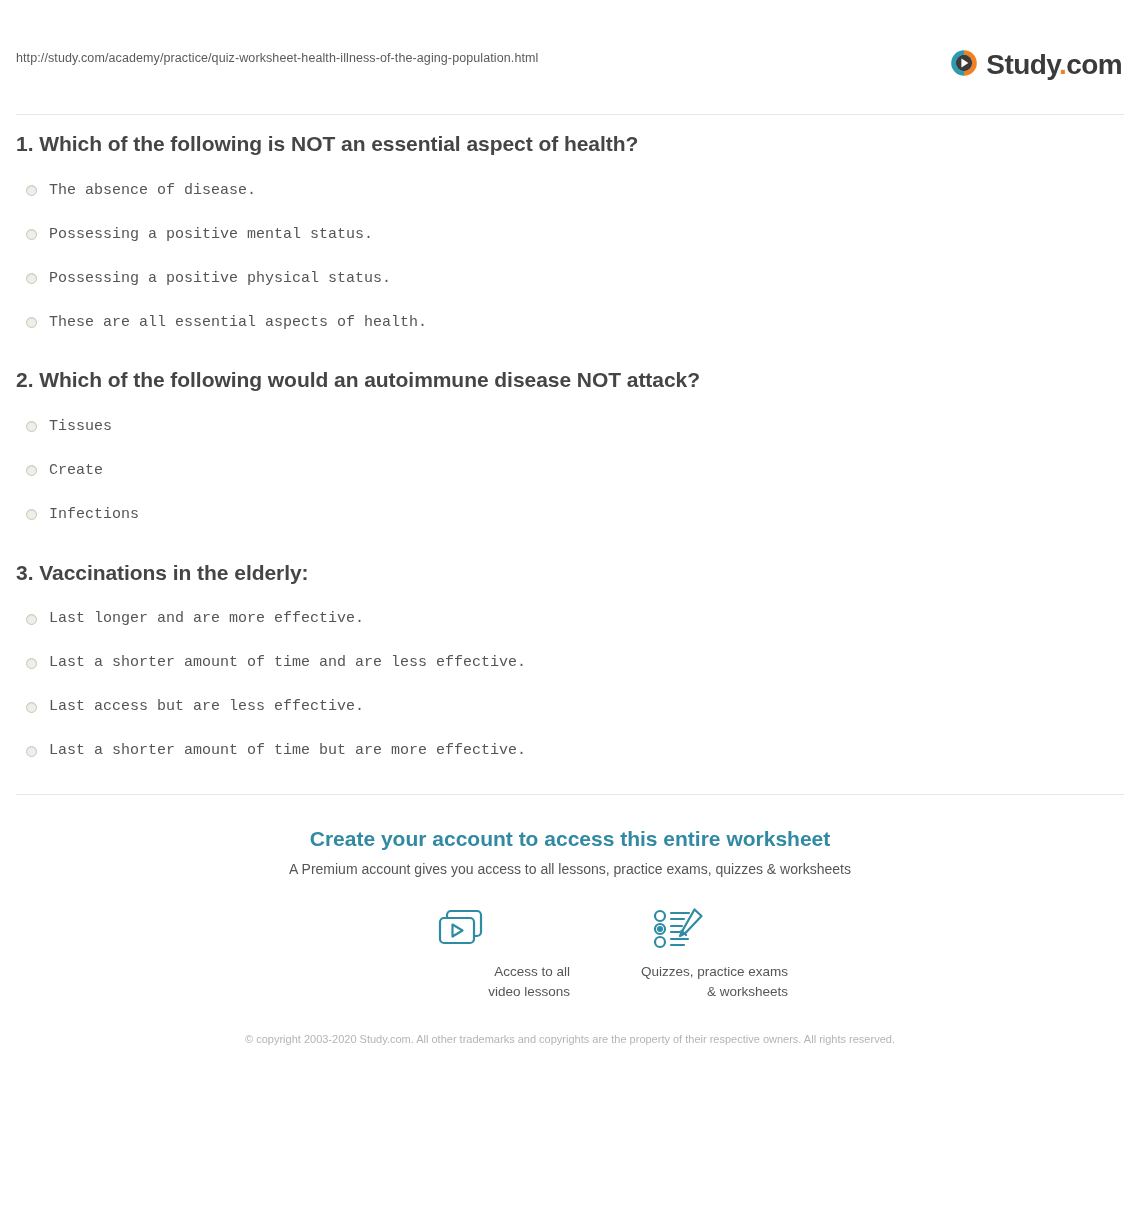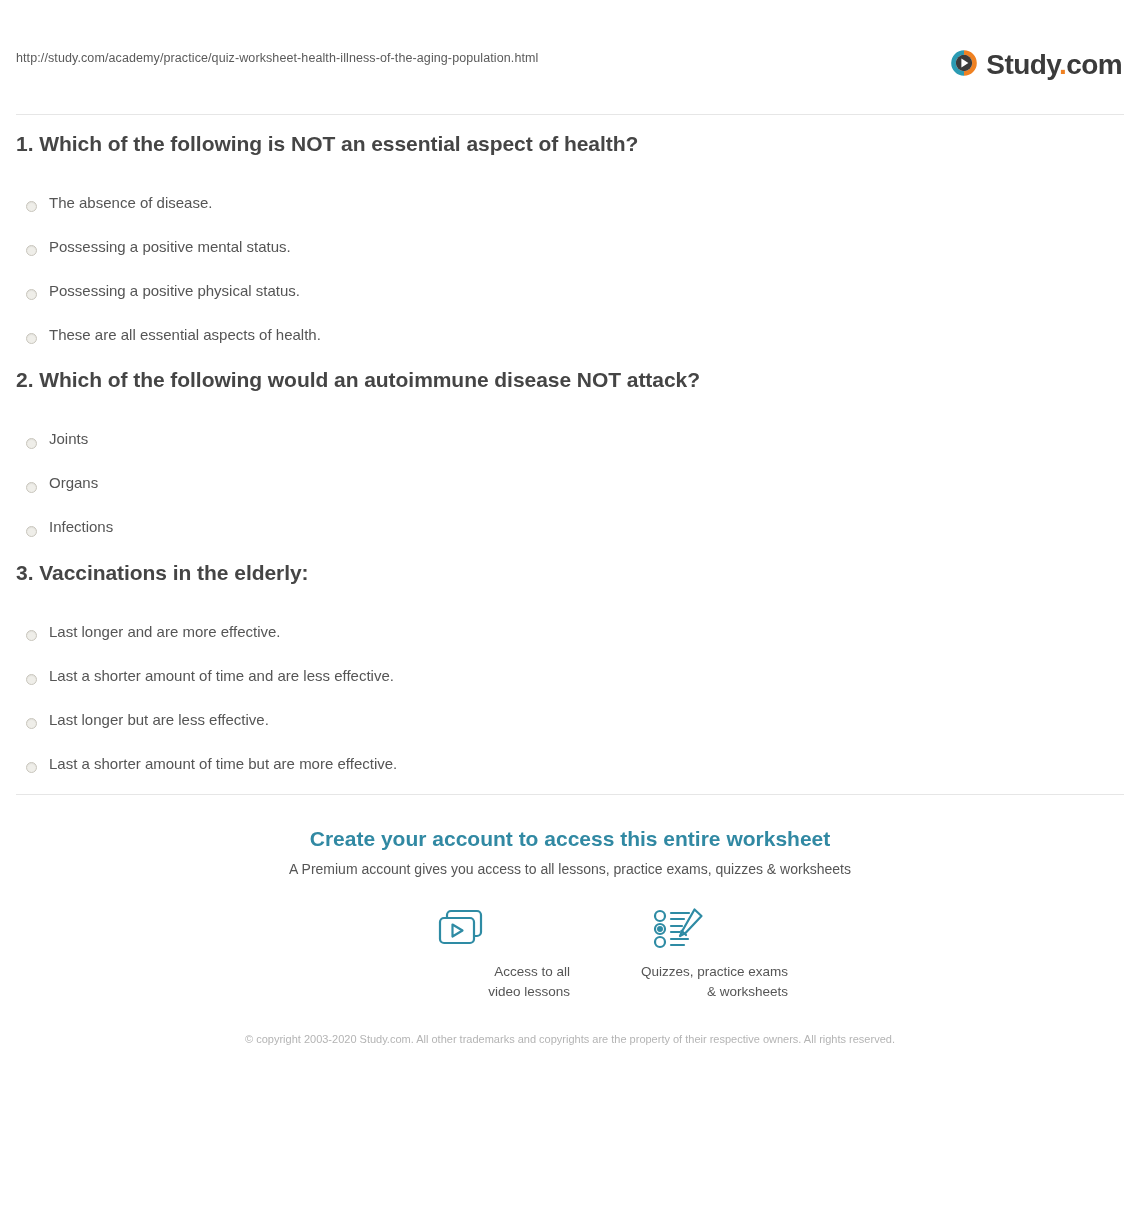--- a/index.html
+++ b/index.html
@@ -80,23 +80,24 @@
     font-size: 21px;
     font-weight: 700;
     color: #454545;
     margin: 0 0 10px 0;
     line-height: 1.4;
     letter-spacing: -0.05px;
   }
   .options { list-style: none; margin: 0; padding: 0; }
   .option {
     display: flex;
-    align-items: flex-end;
+    align-items: center;
     height: 44px;
     padding-left: 10px;
+    font-family: Liberation Mono, monospace;
   }
   .radio {
     flex: 0 0 auto;
     width: 11px;
     height: 11px;
     border-radius: 50%;
     border: 1px solid #c9c6bd;
     background: #efeee9;
     margin-right: 12px;
     box-shadow: inset 0 1px 1px rgba(0,0,0,0.06);
@@ -201,25 +202,25 @@
           <span class="option-label">These are all essential aspects of health.</span>
         </li>
       </ul>
     </div>
 
     <div class="question-block">
       <p class="question-text">2. Which of the following would an autoimmune disease NOT attack?</p>
       <ul class="options">
         <li class="option">
           <span class="radio"></span>
-          <span class="option-label">Joints</span>
-        </li>
-        <li class="option">
-          <span class="radio"></span>
-          <span class="option-label">Organs</span>
+          <span class="option-label">Tissues</span>
+        </li>
+        <li class="option">
+          <span class="radio"></span>
+          <span class="option-label">Create</span>
         </li>
         <li class="option">
           <span class="radio"></span>
           <span class="option-label">Infections</span>
         </li>
       </ul>
     </div>
 
     <div class="question-block">
       <p class="question-text">3. Vaccinations in the elderly:</p>
@@ -227,21 +228,21 @@
         <li class="option">
           <span class="radio"></span>
           <span class="option-label">Last longer and are more effective.</span>
         </li>
         <li class="option">
           <span class="radio"></span>
           <span class="option-label">Last a shorter amount of time and are less effective.</span>
         </li>
         <li class="option">
           <span class="radio"></span>
-          <span class="option-label">Last longer but are less effective.</span>
+          <span class="option-label">Last access but are less effective.</span>
         </li>
         <li class="option">
           <span class="radio"></span>
           <span class="option-label">Last a shorter amount of time but are more effective.</span>
         </li>
       </ul>
     </div>
 
   </div>
 

